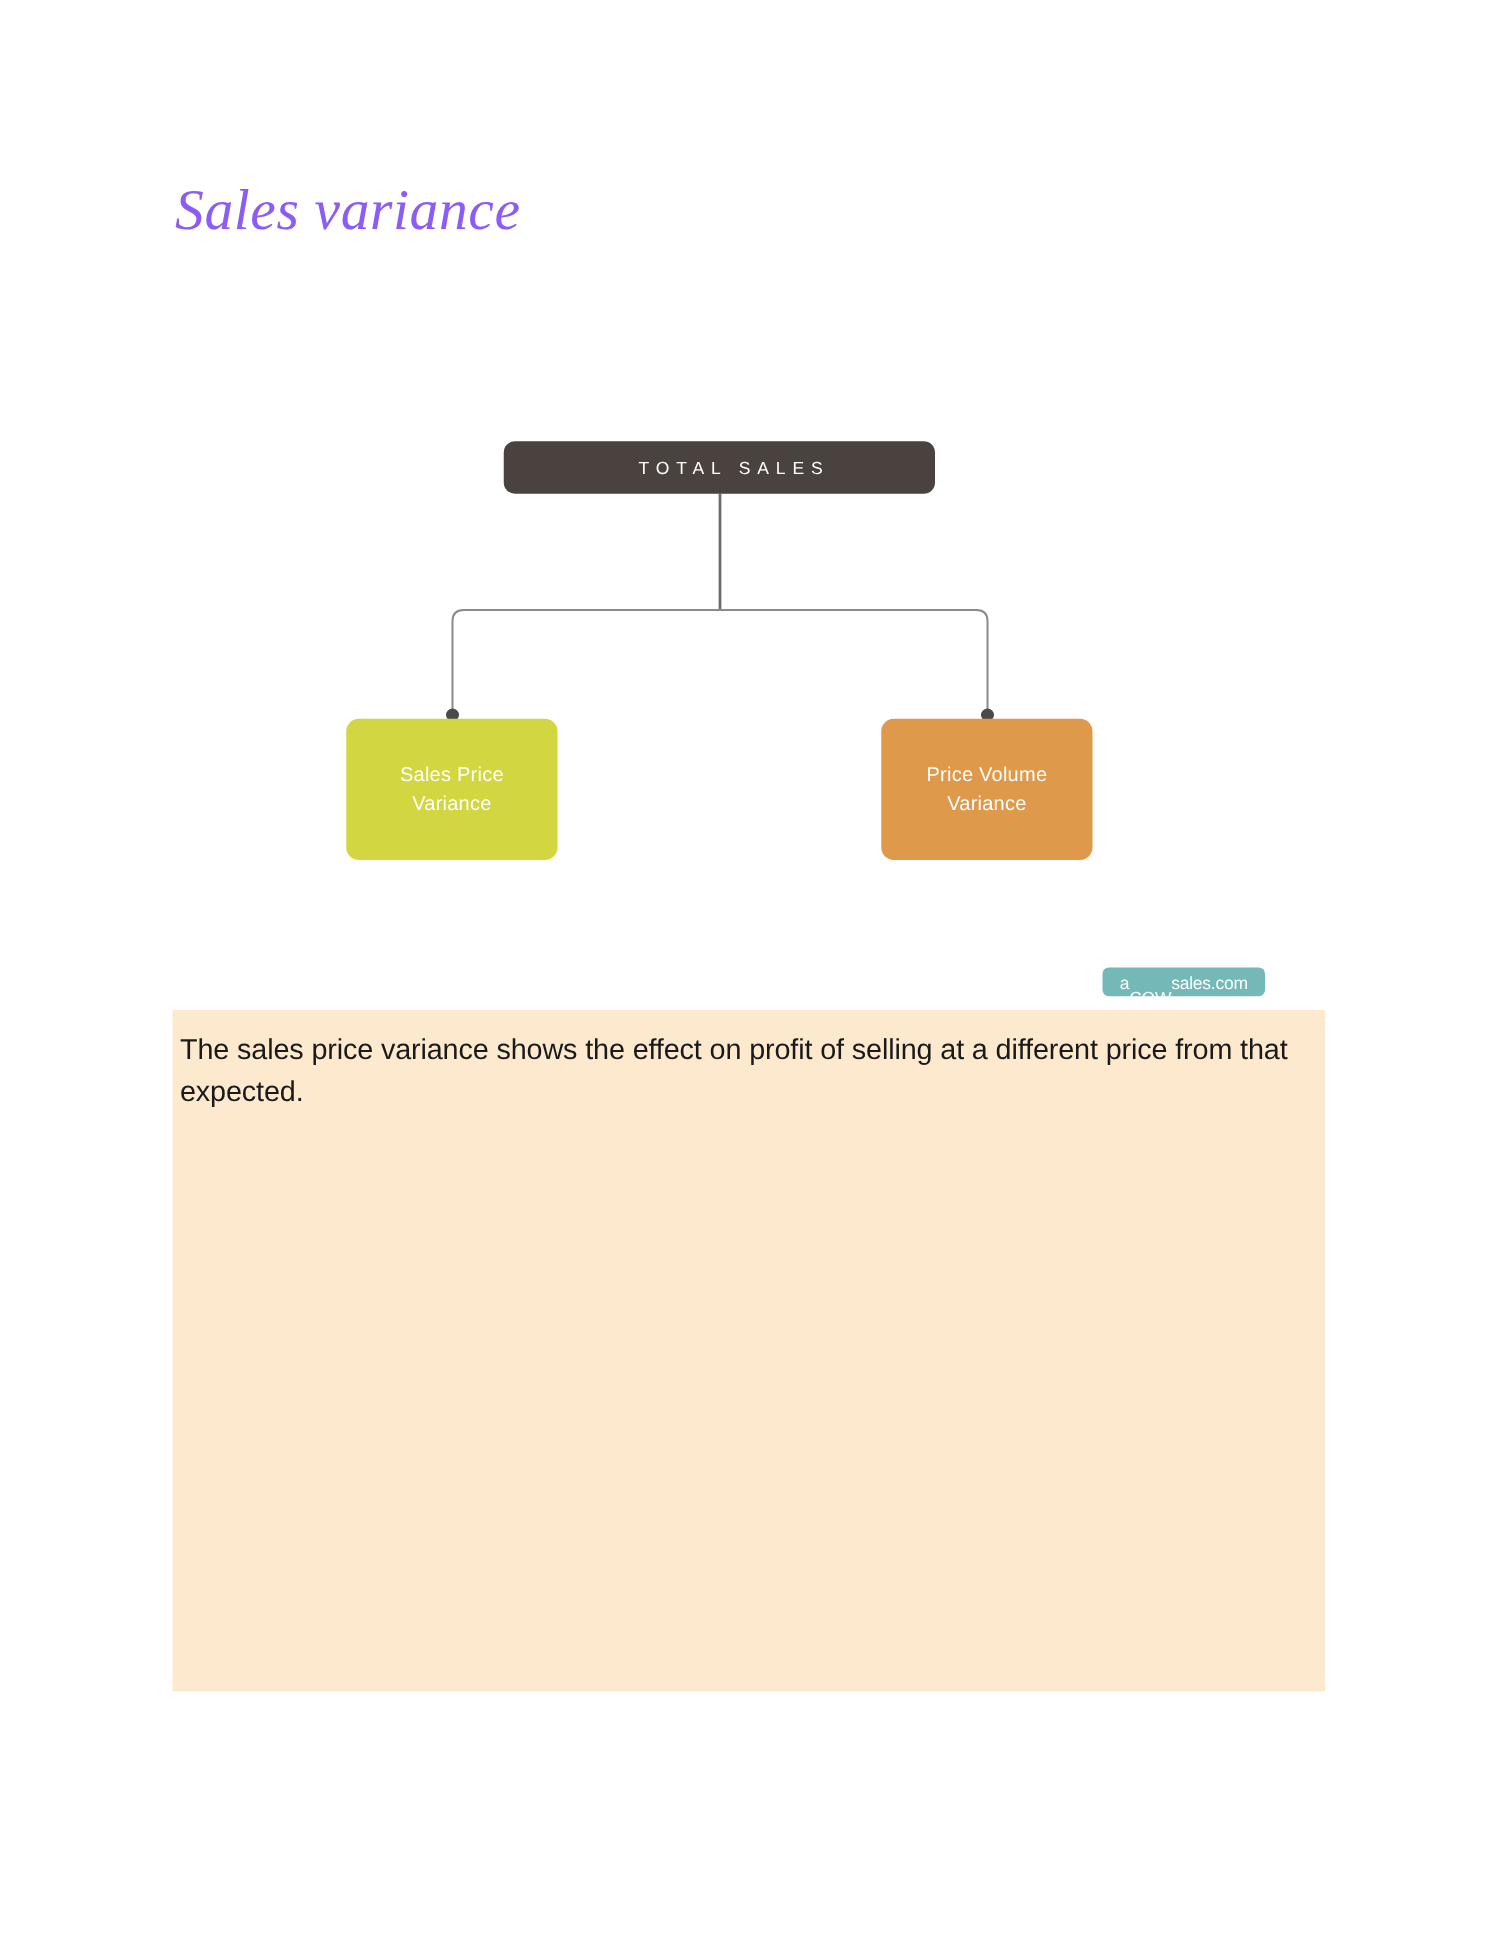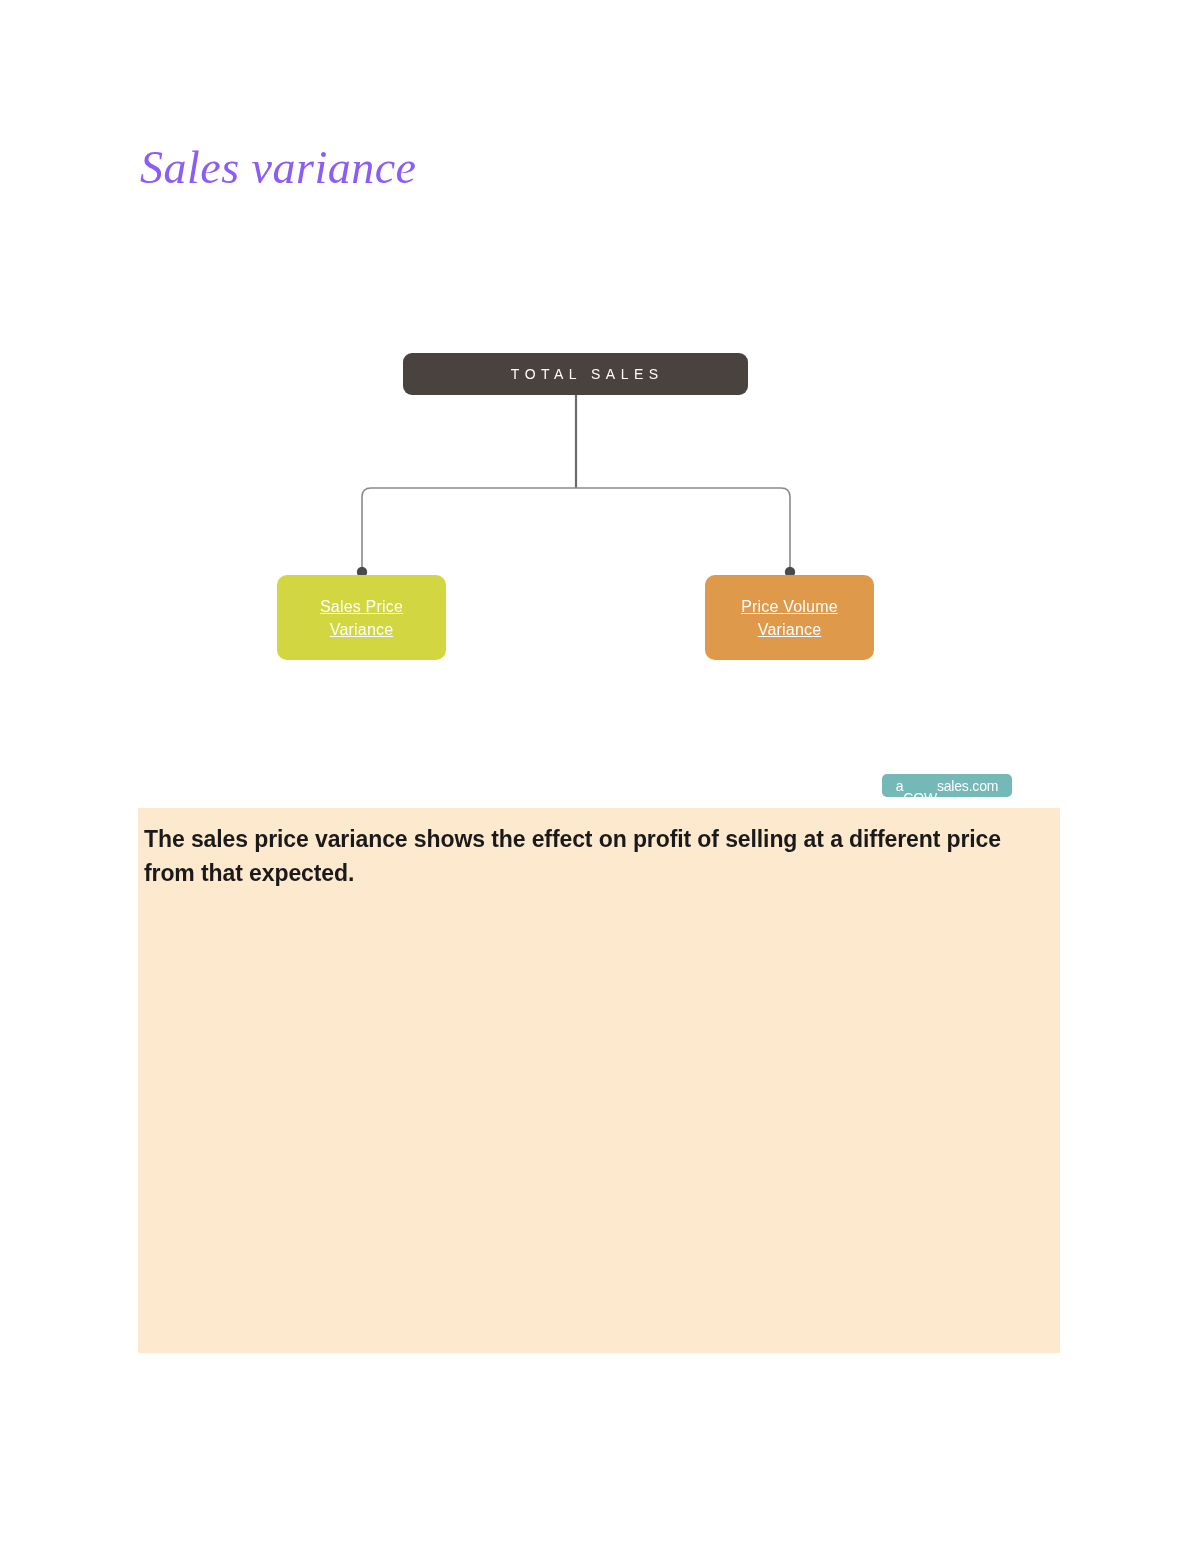--- a/index.html
+++ b/index.html
@@ -66,27 +66,26 @@
     border-radius: 9px;
     font-size: 14px;
     letter-spacing: 5.5px;
     font-weight: 400;
     text-indent: 5.5px;
     padding-left: 18px;
   }
 
   .node-leaf {
     width: 169px;
-    height: 85px;
+    height: 113px;
     border-radius: 10px;
     font-size: 16px;
     line-height: 23px;
     font-weight: 400;
     letter-spacing: 0.2px;
-    text-decoration: underline;
   }
   .node-price {
     left: 277px;
     top: 575px;
     background: #d2d640;
   }
   .node-volume {
     left: 705px;
     top: 575px;
     background: #de994b;
@@ -121,21 +120,20 @@
   
   .content-panel {
     position: absolute;
     left: 138px;
     top: 808px;
     width: 922px;
     height: 545px;
     background: #fde9ce;
     box-sizing: border-box;
     padding: 14px 22px 0 6px;
-    font-weight: bold;
   }
   .content-panel .body-text {
     margin: 0;
     font-size: 23px;
     line-height: 34px;
     color: #1a1a1a;
     letter-spacing: -0.1px;
   }
 </style>
 </head>

